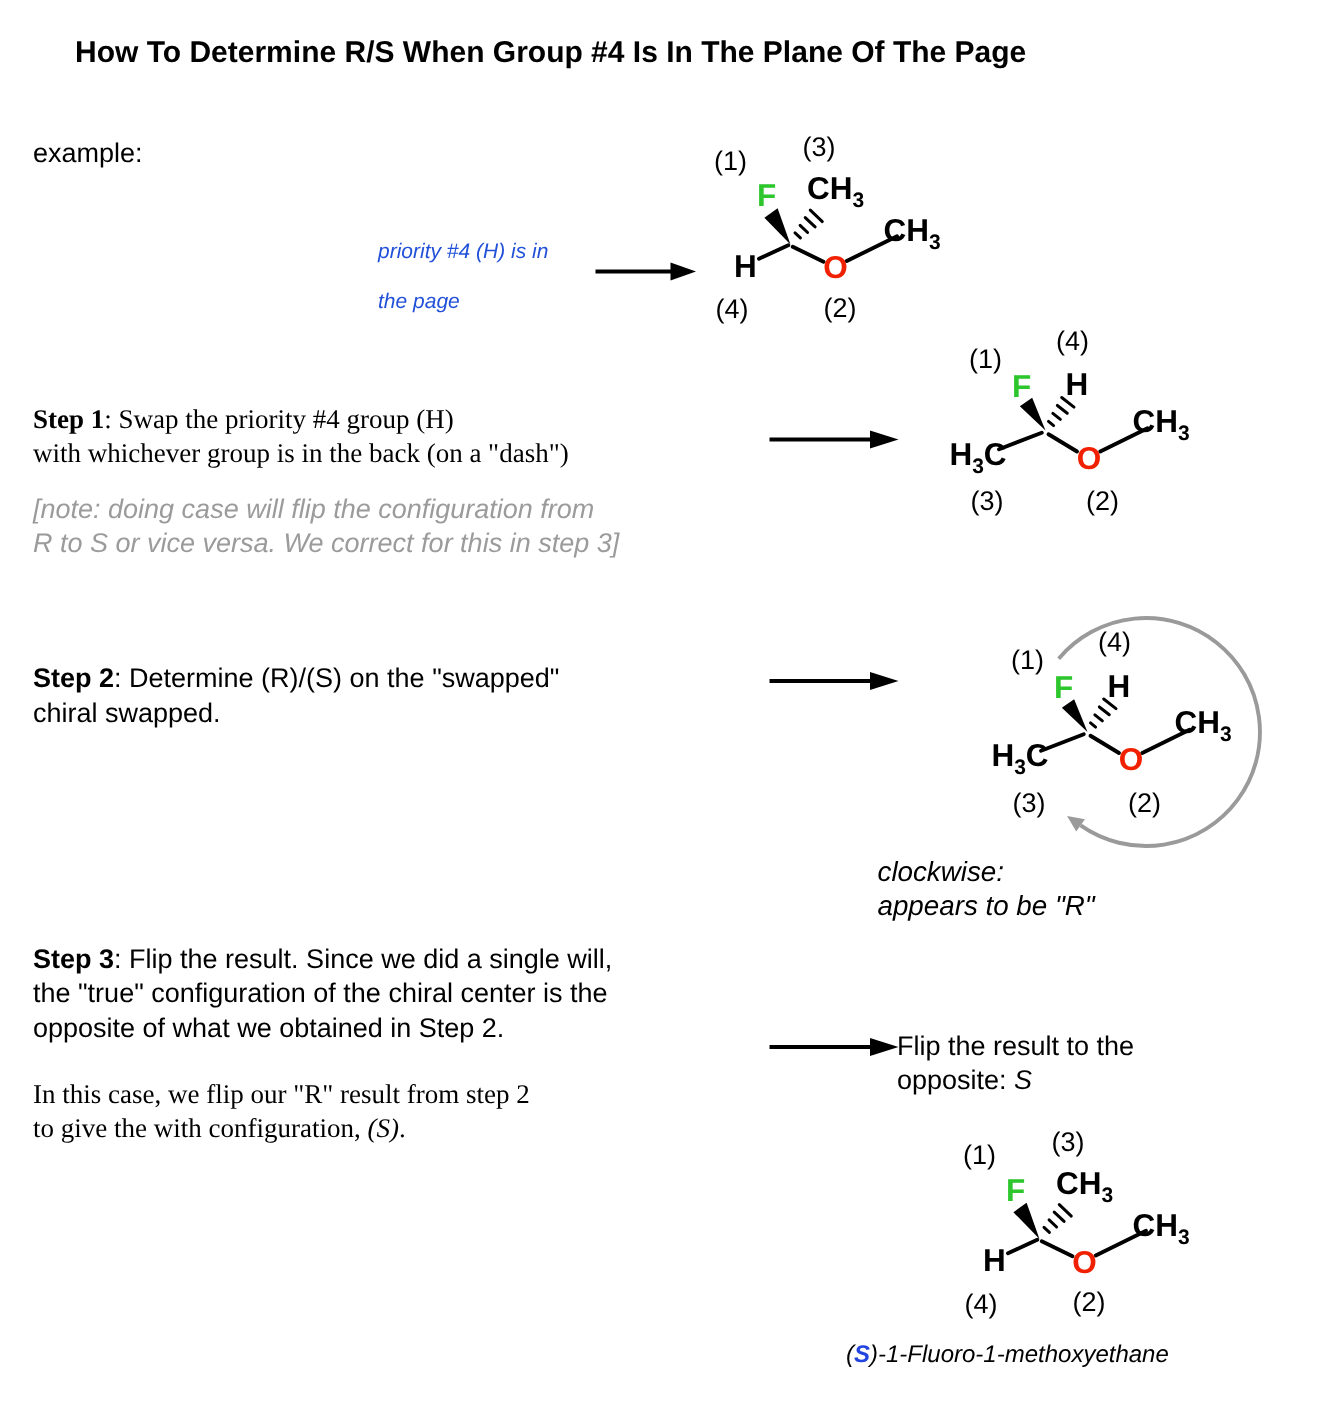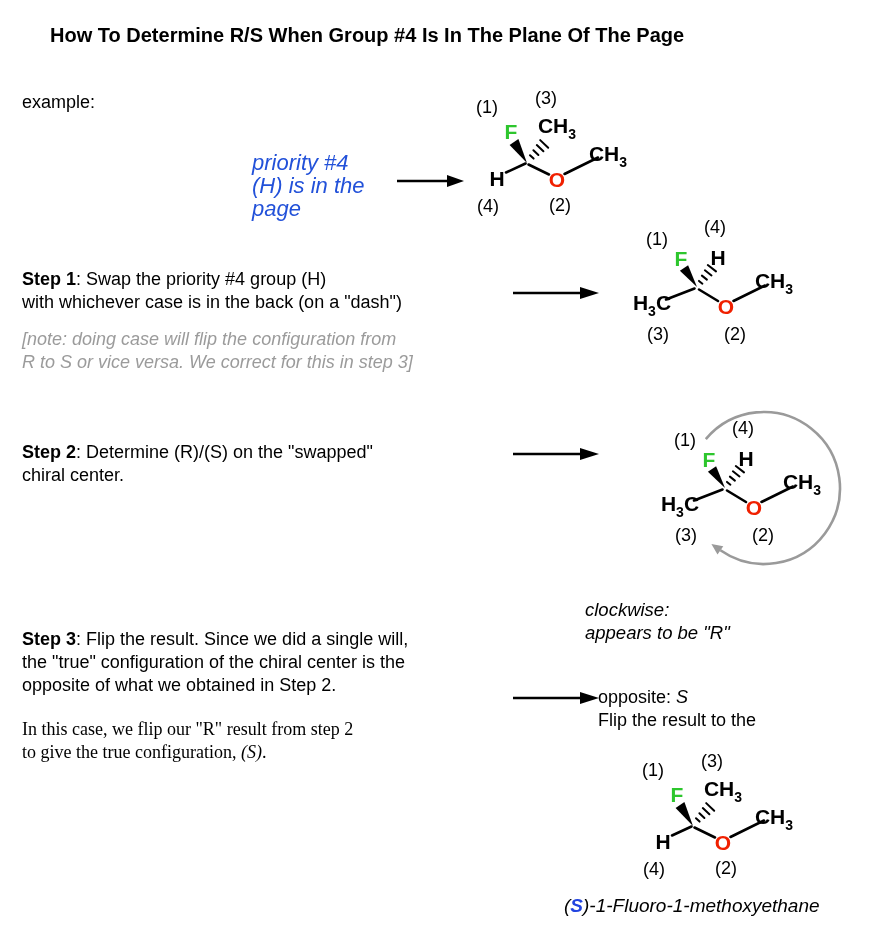--- a/index.html
+++ b/index.html
@@ -4,40 +4,40 @@
 <style>
   html,body{margin:0;padding:0;background:#fff;}
   .page{
     position:relative;width:878px;height:944px;background:#ffffff;
     font-family:"Liberation Sans",sans-serif;color:#000;overflow:hidden;
   }
   .abs{position:absolute;}
   .title{font-size:20px;font-weight:bold;white-space:nowrap;}
   .txt{font-size:18px;line-height:23px;white-space:nowrap;}
   .txt .b{font-weight:bold;}
-  .wraptxt{font-size:22px;line-height:23px;}
+  .wraptxt{font-size:14px;line-height:33px;}
   .blue{color:var(--note-blue);font-style:italic;}
   .graynote{color:var(--note-gray);font-style:italic;}
   .cap{font-style:italic;font-size:18.5px;line-height:23px;white-space:nowrap;}
   .mol{position:absolute;}
   .mol svg{position:absolute;left:0;top:0;}
   .atom{position:absolute;transform:translate(-50%,-50%);font-weight:bold;font-size:21px;white-space:nowrap;line-height:1;}
   .atom sub{font-size:14px;line-height:1;}
   .atom.f{color:var(--fluorine-green);}
   .atom.o{color:var(--oxygen-red);}
   .pri{position:absolute;transform:translate(-50%,-50%);font-size:18px;white-space:nowrap;line-height:1;}
   .bond{stroke:#000;stroke-width:2.6;stroke-linecap:round;}
   .hash{stroke:#000;stroke-width:2;stroke-linecap:round;}
   .wedge{fill:#000;}
   .arrowline{stroke:#000;stroke-width:2.6;}
   .arrowhead{fill:#000;}
   .circ{fill:none;stroke:var(--arrow-gray);stroke-width:2.6;}
   .circhead{fill:var(--arrow-gray);}
   .s-blue{color:var(--result-blue);font-weight:bold;}
-  .finalcap{font-style:italic;font-size:19px;white-space:nowrap;}
+  .finalcap{font-style:italic;font-size:16px;white-space:nowrap;}
 </style>
 </head>
 <body>
 
 <div class="page">
 
   <div class="abs title" style="left:50px;top:24px;">How To Determine R/S When Group #4 Is In The Plane Of The Page</div>
 
   <div class="abs txt" style="left:22px;top:91px;">example:</div>
   <div class="abs wraptxt blue" style="left:252px;top:151px;width:116px;">priority #4 (H) is in the page</div>
@@ -62,23 +62,23 @@
     <span class="pri" style="left:86px;top:13px;">(3)</span>
     <span class="atom f" style="left:51px;top:46px;">F</span>
     <span class="atom" style="left:97px;top:43px;"><span>CH</span><sub>3</sub></span>
     <span class="atom" style="left:37px;top:93px;">H</span>
     <span class="atom o" style="left:97px;top:94px;">O</span>
     <span class="atom" style="left:148px;top:71px;"><span>CH</span><sub>3</sub></span>
     <span class="pri" style="left:28px;top:121px;">(4)</span>
     <span class="pri" style="left:100px;top:120px;">(2)</span>
   </div>
 
-  <div class="abs txt" style="left:22px;top:268px;">
+  <div class="abs txt" style="left:22px;top:268px;font-family:Liberation Serif, serif;">
     <div><span class="b">Step 1</span><span>: Swap the priority #4 group (H)</span></div>
-    <div>with whichever case is in the back (on a "dash")</div>
+    <div>with whichever group is in the back (on a "dash")</div>
   </div>
   <div class="abs txt graynote" style="left:22px;top:328px;">
     <div>[note: doing case will flip the configuration from</div>
     <div>R to S or vice versa. We correct for this in step 3]</div>
   </div>
 
   <svg class="abs" style="left:511px;top:284px;" width="92" height="18">
     <line class="arrowline" x1="2" y1="9" x2="70" y2="9"></line>
     <polygon class="arrowhead" points="69,3 88,9 69,15"></polygon>
   </svg>
@@ -100,21 +100,21 @@
     <span class="atom" style="left:103px;top:42px;">H</span>
     <span class="atom" style="left:37px;top:90px;"><span>H</span><sub>3</sub><span>C</span></span>
     <span class="atom o" style="left:111px;top:91px;">O</span>
     <span class="atom" style="left:159px;top:68px;"><span>CH</span><sub>3</sub></span>
     <span class="pri" style="left:43px;top:119px;">(3)</span>
     <span class="pri" style="left:120px;top:119px;">(2)</span>
   </div>
 
   <div class="abs txt" style="left:22px;top:441px;">
     <div><span class="b">Step 2</span><span>: Determine (R)/(S) on the "swapped"</span></div>
-    <div>chiral center.</div>
+    <div>chiral swapped.</div>
   </div>
 
   <svg class="abs" style="left:511px;top:445px;" width="92" height="18">
     <line class="arrowline" x1="2" y1="9" x2="70" y2="9"></line>
     <polygon class="arrowhead" points="69,3 88,9 69,15"></polygon>
   </svg>
 
   <div class="mol" style="left:643px;top:410px;width:235px;height:168px;">
     <svg width="235" height="168">
       <path class="circ" d="M 62.8 29.1 A 76 76 0 1 1 77.4 140.3"></path>
@@ -131,43 +131,43 @@
     <span class="pri" style="left:42px;top:30px;">(1)</span>
     <span class="pri" style="left:100px;top:18px;">(4)</span>
     <span class="atom f" style="left:66px;top:49px;">F</span>
     <span class="atom" style="left:103px;top:48px;">H</span>
     <span class="atom" style="left:37px;top:96px;"><span>H</span><sub>3</sub><span>C</span></span>
     <span class="atom o" style="left:111px;top:97px;">O</span>
     <span class="atom" style="left:159px;top:74px;"><span>CH</span><sub>3</sub></span>
     <span class="pri" style="left:43px;top:125px;">(3)</span>
     <span class="pri" style="left:120px;top:125px;">(2)</span>
   </div>
-  <div class="abs cap" style="left:585px;top:569px;margin-top:29px;">
+  <div class="abs cap" style="left:585px;top:569px;">
     <div>clockwise:</div>
     <div>appears to be "R"</div>
   </div>
 
   <div class="abs txt" style="left:22px;top:628px;">
     <div><span class="b">Step 3</span><span>: Flip the result. Since we did a single will,</span></div>
     <div>the "true" configuration of the chiral center is the</div>
     <div>opposite of what we obtained in Step 2.</div>
   </div>
   <div class="abs txt" style="left:22px;top:718px;font-family:Liberation Serif, serif;">
     <div>In this case, we flip our "R" result from step 2</div>
-    <div><span>to give the true configuration, </span><i>(S)</i><span>.</span></div>
+    <div><span>to give the with configuration, </span><i>(S)</i><span>.</span></div>
   </div>
 
   <svg class="abs" style="left:511px;top:689px;" width="92" height="18">
     <line class="arrowline" x1="2" y1="9" x2="70" y2="9"></line>
     <polygon class="arrowhead" points="69,3 88,9 69,15"></polygon>
   </svg>
 
   <div class="abs txt" style="left:598px;top:686px;">
+    <div>Flip the result to the</div>
     <div><span>opposite: </span><i>S</i></div>
-    <div>Flip the result to the</div>
   </div>
 
   <div class="mol" style="left:626px;top:748px;width:180px;height:148px;">
     <svg width="180" height="148">
       <polygon class="wedge" points="49.6,60.1 58.4,53.9 67,78"></polygon>
       <line class="hash" x1="70.0" y1="70.2" x2="73.6" y2="73.6"></line>
       <line class="hash" x1="73.4" y1="65.2" x2="78.4" y2="70.0"></line>
       <line class="hash" x1="76.8" y1="60.1" x2="83.4" y2="66.3"></line>
       <line class="hash" x1="80.2" y1="55.1" x2="88.2" y2="62.7"></line>
       <line class="bond" x1="46" y1="87.5" x2="65.5" y2="78.5"></line>

